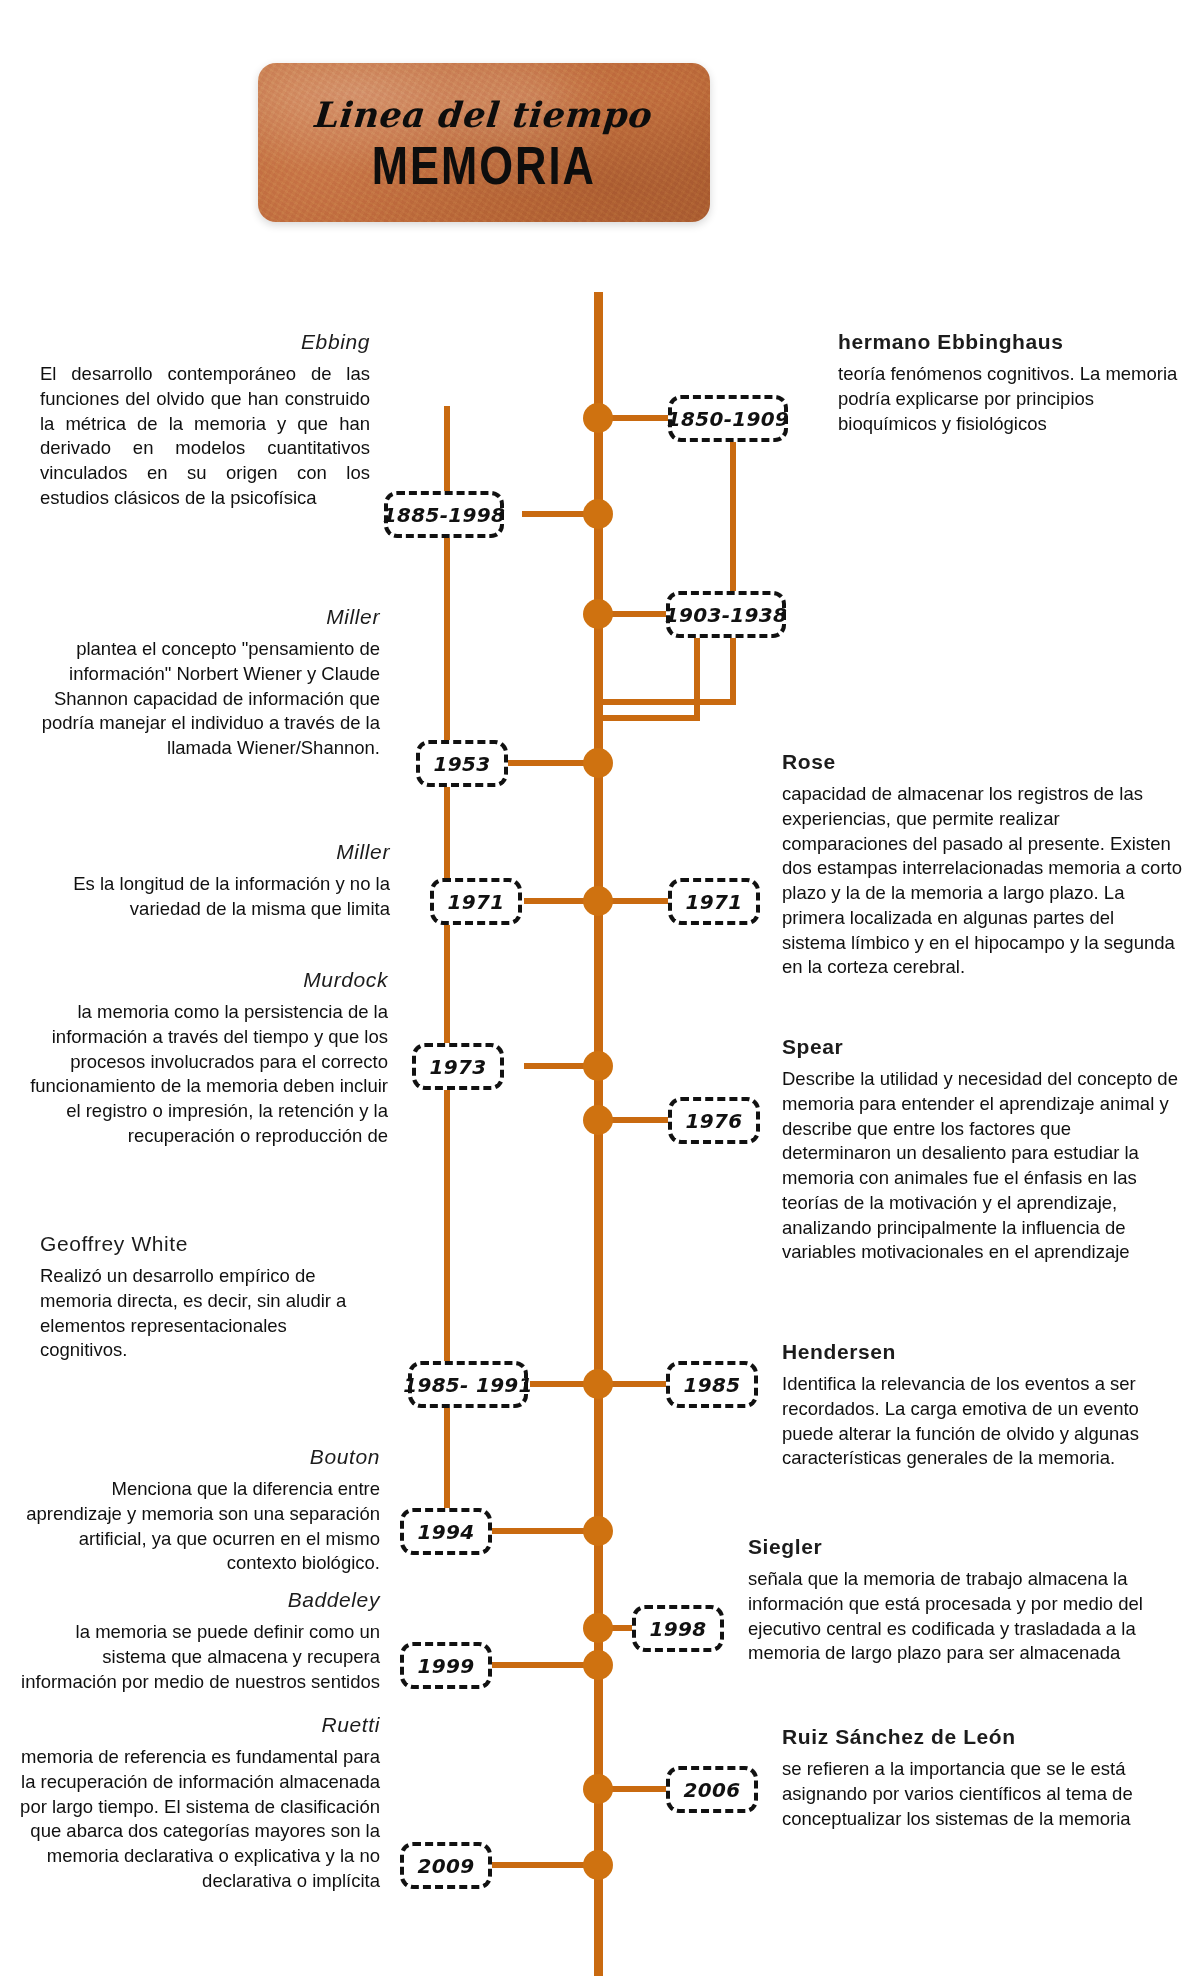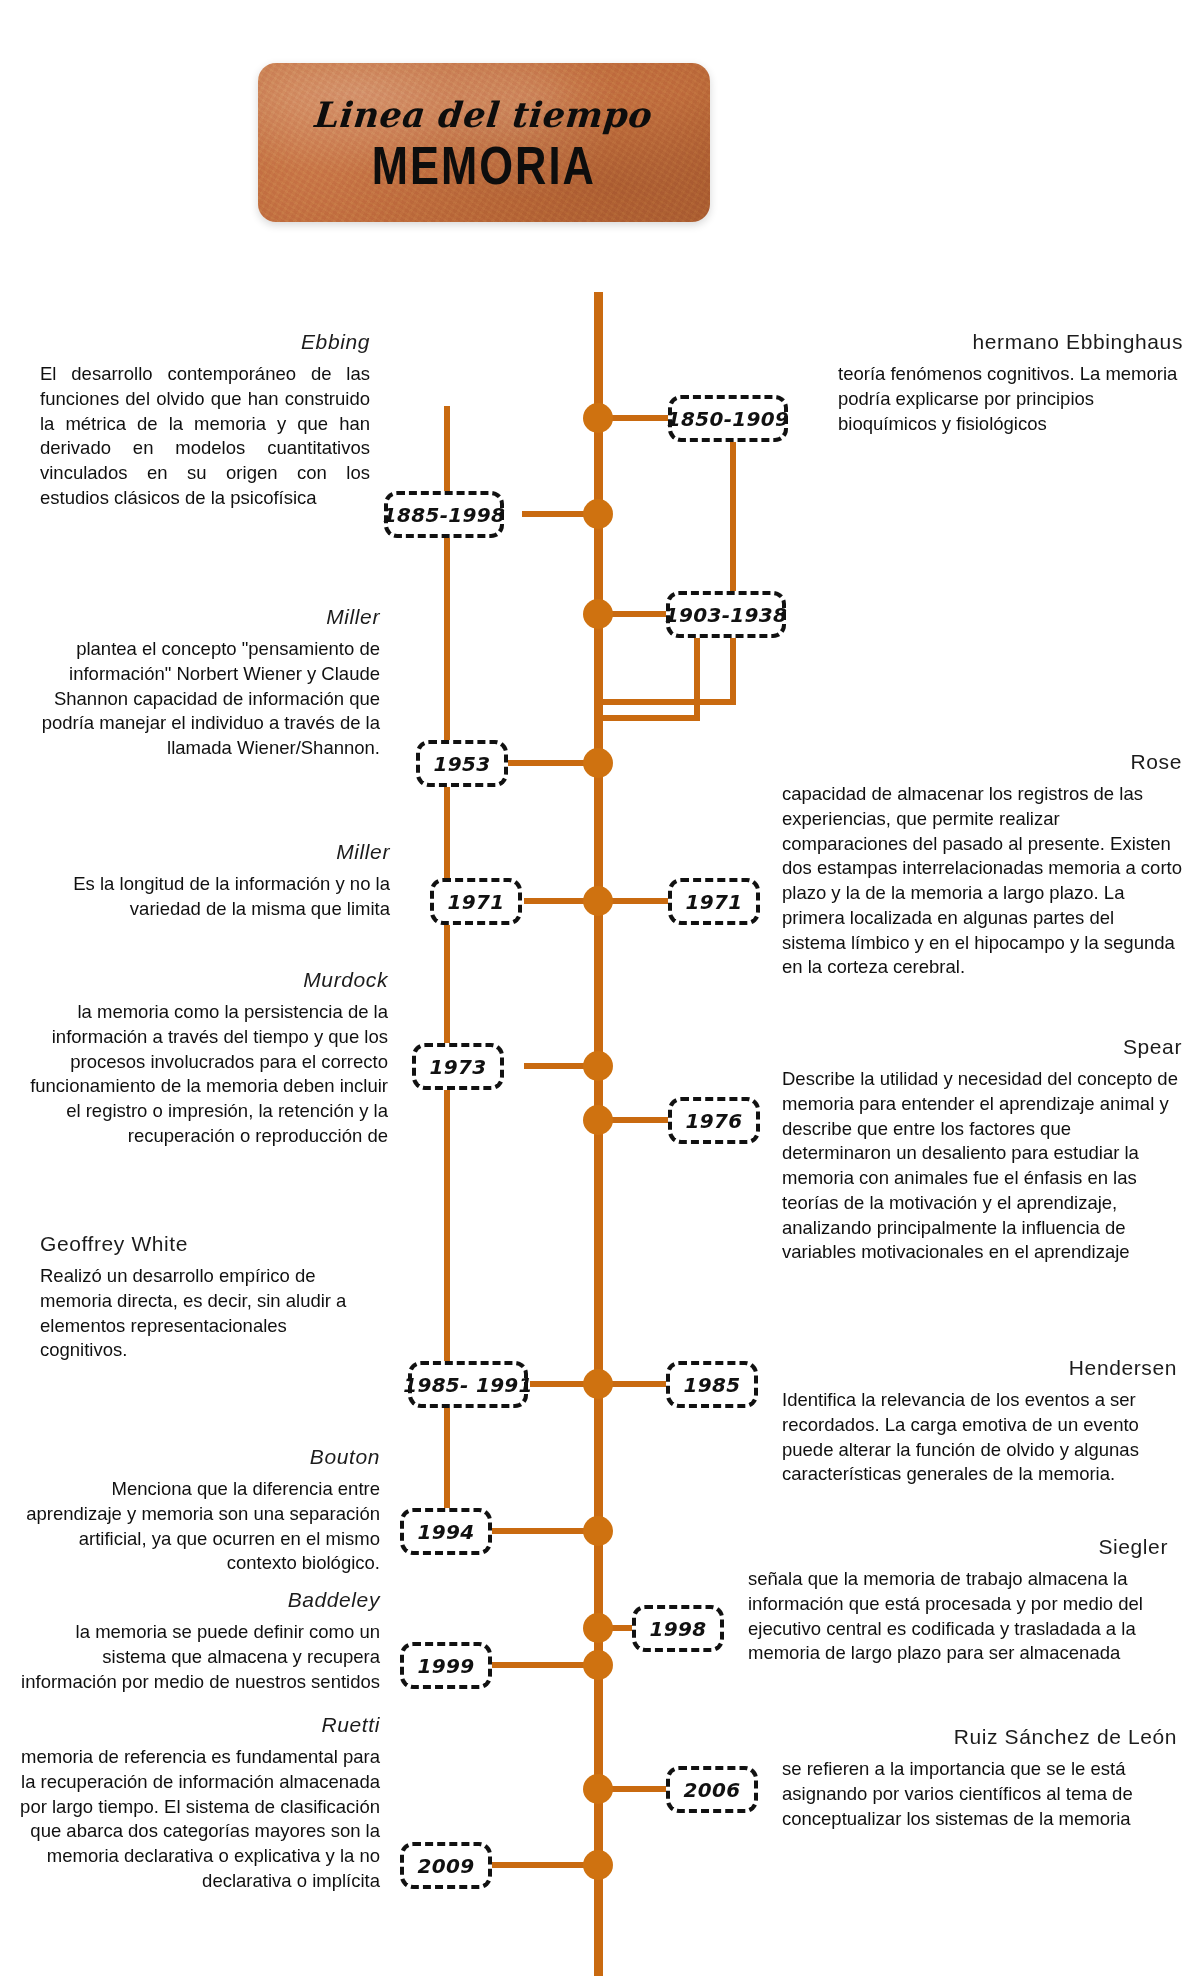--- a/index.html
+++ b/index.html
@@ -141,21 +141,21 @@
   }
   .entry-body {
     font-family: "Liberation Sans", sans-serif;
     font-size: 18.5px;
     line-height: 1.34;
     color: #101010;
   }
   .left-col { text-align: right; }
   .left-col .entry-title { text-align: right; font-style: italic; }
   .right-col { text-align: left; }
-  .right-col .entry-title { text-align: right; }
+  .right-col .entry-title { text-align: left; font-weight: bold; }
   .just { text-align: justify; }
 </style>
 </head>
 <body>
 
 <div id="page">
 
   <div id="header-banner">
     <div class="banner-script">Linea del tiempo</div>
     <div class="banner-main">MEMORIA</div>
@@ -264,21 +264,21 @@
   <div class="entry right-col" style="left:782px; top:750px; width:400px;">
     <div class="entry-title">Rose</div>
     <div class="entry-body">capacidad de almacenar los registros de las experiencias, que permite realizar comparaciones del pasado al presente. Existen dos estampas interrelacionadas memoria a corto plazo y la de la memoria a largo plazo. La primera localizada en algunas partes del sistema límbico y en el hipocampo y la segunda en la corteza cerebral.</div>
   </div>
 
   <div class="entry right-col" style="left:782px; top:1035px; width:400px;">
     <div class="entry-title">Spear</div>
     <div class="entry-body">Describe la utilidad y necesidad del concepto de memoria para entender el aprendizaje animal y describe que entre los factores que determinaron un desaliento para estudiar la memoria con animales fue el énfasis en las teorías de la motivación y el aprendizaje, analizando principalmente la influencia de variables motivacionales en el aprendizaje</div>
   </div>
 
-  <div class="entry right-col" style="left:782px; top:1340px; width:395px;margin-top:16px;">
+  <div class="entry right-col" style="left:782px; top:1340px; width:395px;">
     <div class="entry-title">Hendersen</div>
     <div class="entry-body">Identifica la relevancia de los eventos a ser recordados. La carga emotiva de un evento puede alterar la función de olvido y algunas características generales de la memoria.</div>
   </div>
 
   <div class="entry right-col" style="left:748px; top:1535px; width:420px;">
     <div class="entry-title">Siegler</div>
     <div class="entry-body">señala que la memoria de trabajo almacena la información que está procesada y por medio del ejecutivo central es codificada y trasladada a la memoria de largo plazo para ser almacenada</div>
   </div>
 
   <div class="entry right-col" style="left:782px; top:1725px; width:395px;">

